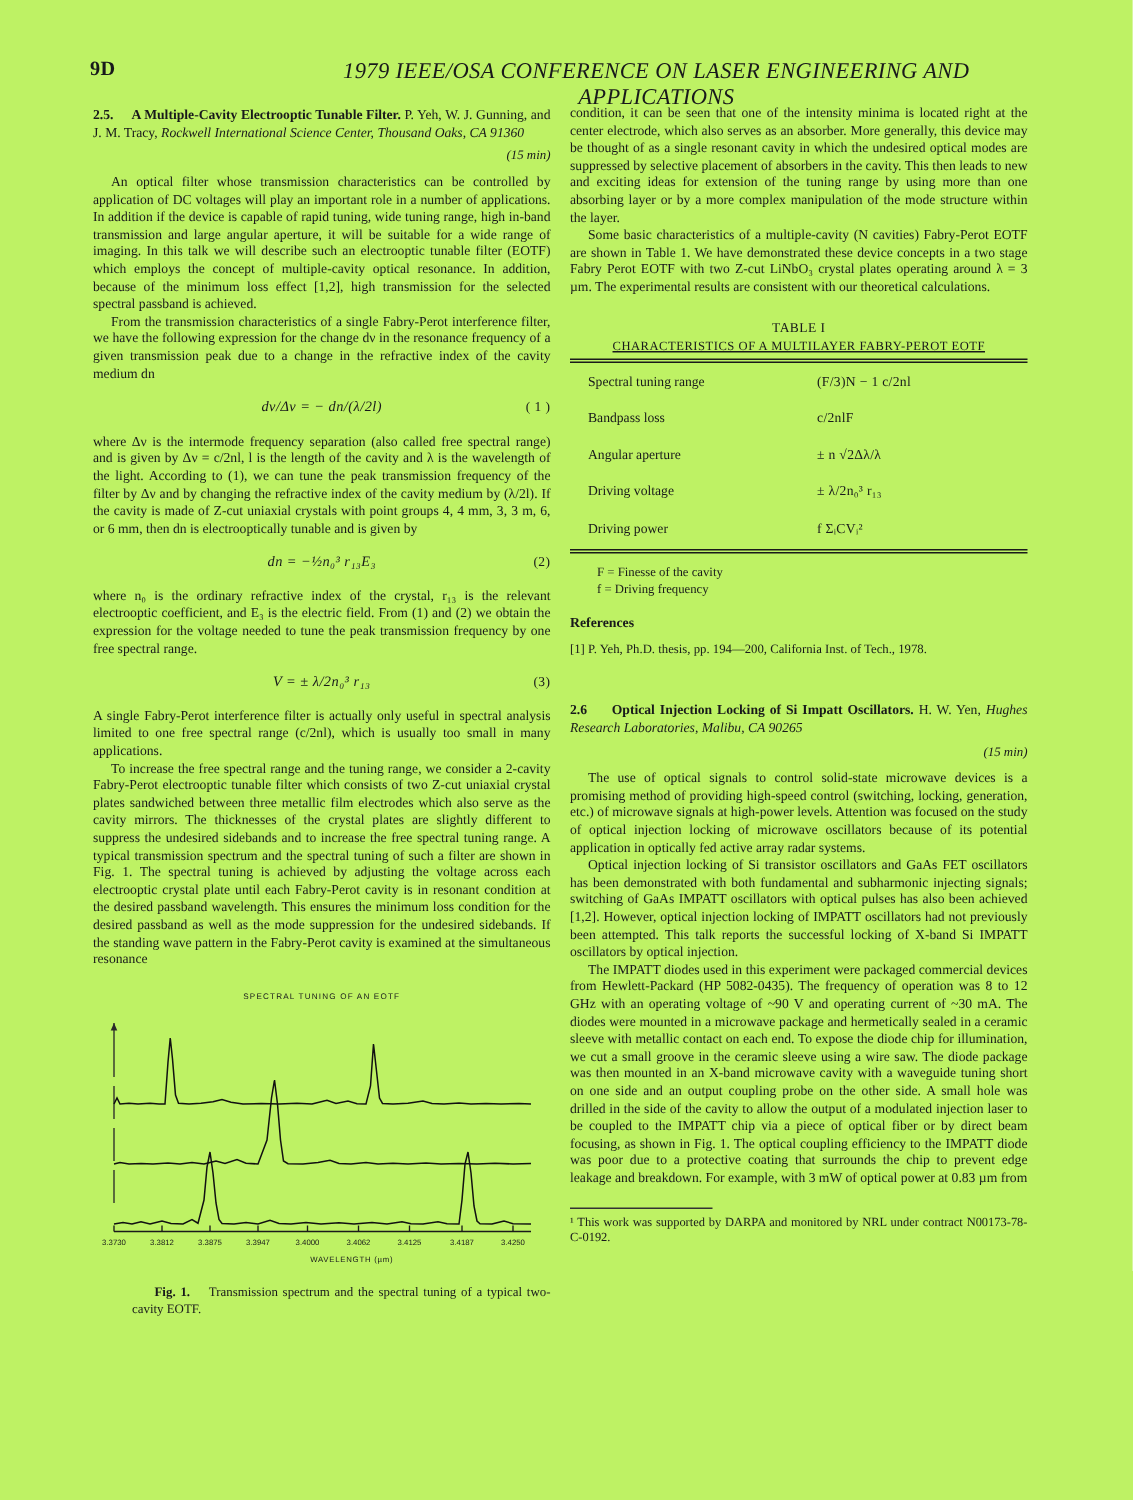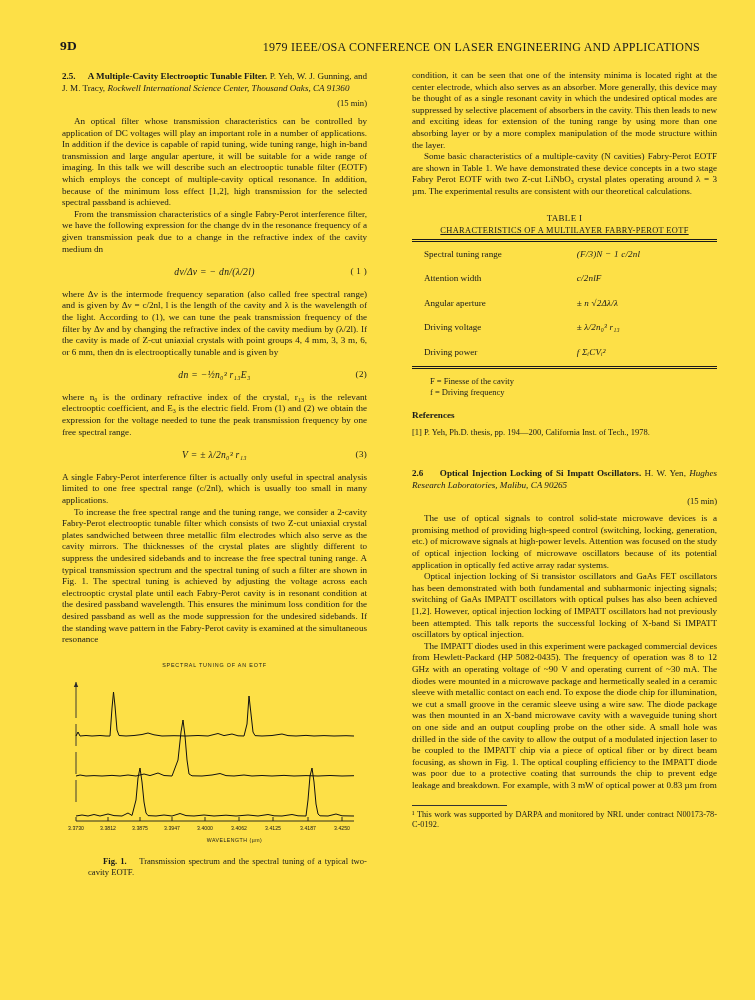--- a/index.html
+++ b/index.html
@@ -13,76 +13,78 @@
     font-family: "Liberation Serif", "DejaVu Serif", serif;
     color: #18191b;
     position: relative;
     overflow: hidden;
   }
   .page {
     position: absolute;
     left: 0; top: 0;
     width: 755px;
     height: 1000px;
-    background: #fde047;
+    background: #bef264;
   }
   
   .page-header {
     position: absolute;
     left: 60px; top: 36px;
     width: 640px;
     height: 24px;
   }
   .folio {
     position: absolute;
     left: 0; top: 2px;
     font-size: 13.5px;
     font-weight: bold;
     letter-spacing: .2px;
   }
   .running-head {
     position: absolute;
     left: 115px; top: 4px;
     width: 525px;
-    text-align: right;
-    font-size: 12px;
+    text-align: center;
+    font-size: 15px;
     letter-spacing: .25px;
     font-variant: small-caps;
     text-transform: uppercase;
+    font-style: italic;
   }
   
   .col {
     position: absolute;
     top: 70px;
     width: 305px;
     font-size: 9.1px;
     line-height: 11.6px;
     text-align: justify;
   }
   .col-left  { left: 62px;  }
-  .col-right { left: 412px; }
+  .col-right { left: 380px; }
 
   p { margin: 0; }
   .para      { text-indent: 12px; margin-bottom: 0; }
   .para.nofi { text-indent: 0; }
   .gap       { height: 9px; }
   .gap-lg    { height: 15px; }
 
   
   .talk-head {
     font-size: 9.1px;
     line-height: 12.2px;
     text-indent: 0;
     margin-bottom: 2px;
   }
   .talk-num  { font-weight: bold; }
   .talk-title{ font-weight: bold; margin-top: 17px; }
   .affil     { font-style: italic; }
   .duration  {
     text-align: right;
+    font-style: italic;
     font-size: 8.6px;
     margin-top: 4px;
     margin-bottom: 6px;
   }
 
   
   .eqn {
     position: relative;
     text-align: center;
     font-style: italic;
@@ -119,21 +121,21 @@
   table.chars {
     width: 100%;
     border-collapse: collapse;
     font-size: 9.1px;
   }
   table.chars td {
     padding: 6.5px 0 6.5px 0;
     vertical-align: top;
   }
   table.chars td.lab { width: 54%; padding-left: 12px; }
-  table.chars td.val { width: 46%; font-style: italic; letter-spacing: .2px;}
+  table.chars td.val { width: 46%; letter-spacing: .2px;}
   .rule-top    { border-top: 1.3px solid #1a1a1a; height: 0; margin-bottom: 1px; }
   .rule-top2   { border-top: 0.7px solid #1a1a1a; height: 0; }
   .rule-bottom { border-top: 1.1px solid #1a1a1a; height: 0; margin-top: 1px; }
   .rule-bottom2{ border-top: 0.7px solid #1a1a1a; height: 0; margin-top: 1.2px;}
   .tfoot {
     font-size: 8.5px;
     line-height: 10.4px;
     padding-left: 18px;
     margin-top: 7px;
   }
@@ -336,21 +338,21 @@
       <div class="table-caption">Characteristics of a Multilayer Fabry-Perot EOTF</div>
       <div class="rule-top"></div>
       <div class="rule-top2"></div>
       <table class="chars">
         <tbody>
           <tr>
             <td class="lab">Spectral tuning range</td>
             <td class="val">(F/3)N − 1 c/2nl</td>
           </tr>
           <tr>
-            <td class="lab">Attention width</td>
+            <td class="lab">Bandpass loss</td>
             <td class="val">c/2nlF</td>
           </tr>
           <tr>
             <td class="lab">Angular aperture</td>
             <td class="val">± n √2Δλ/λ</td>
           </tr>
           <tr>
             <td class="lab">Driving voltage</td>
             <td class="val">± λ/2n₀³ r₁₃</td>
           </tr>

